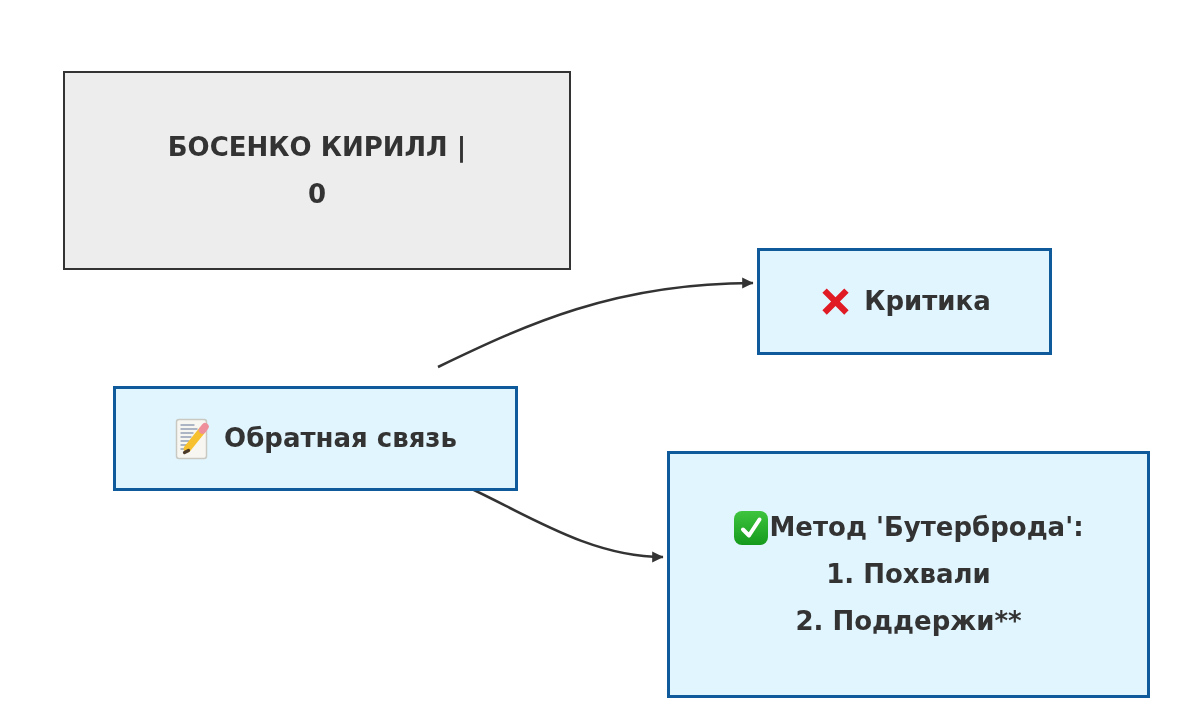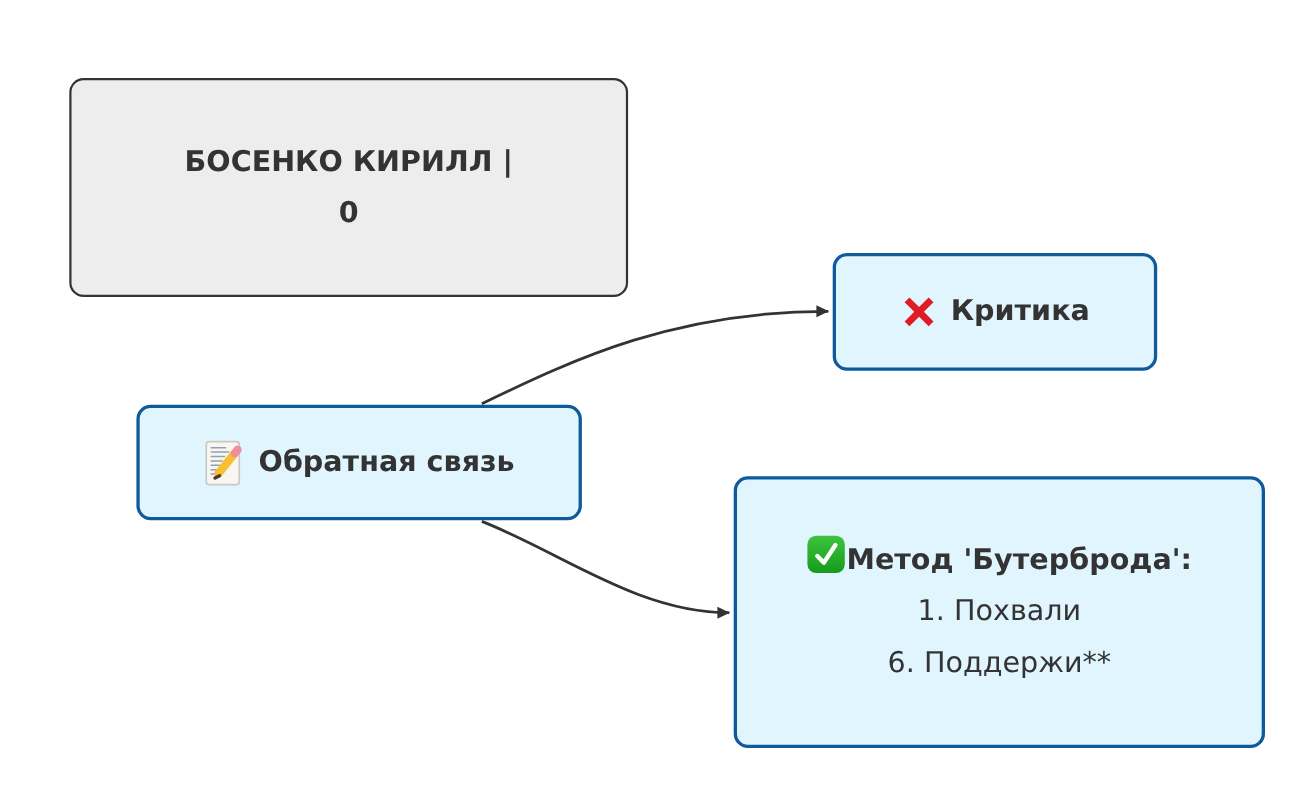--- a/index.html
+++ b/index.html
@@ -10,37 +10,38 @@
     font-family:"DejaVu Sans","Liberation Sans",sans-serif;
     color:var(--text,#333);
     overflow:hidden;
   }
   .edges{position:absolute;left:0;top:0;width:1191px;height:720px;pointer-events:none;}
   .edge{fill:none;stroke:var(--edge,#333);stroke-width:2.5px;}
   .node{
     position:absolute;box-sizing:border-box;
     display:flex;align-items:center;justify-content:center;
     text-align:center;
-    font-size:26px;font-weight:700;line-height:47px;border-radius:13px;
+    font-size:26px;font-weight:700;line-height:47px;
   }
   .node-blue{
     background:var(--node-fill,#e1f5fe);
     border:3px solid var(--node-border,#0f5a9b);
+    margin-top:18px;
   }
   .node-profile{
     left:63px;top:71px;width:508px;height:199px;
     background:var(--profile-fill,#ededed);
     border:2px solid var(--profile-border,#333);
     flex-direction:column;
   }
-  .node-feedback{left:124px;top:368px;width:405px;height:105px;gap:12px;}
+  .node-feedback{left:113px;top:368px;width:405px;height:105px;gap:12px;}
   .node-critique{left:757px;top:230px;width:295px;height:107px;gap:11px;}
   .node-method{left:667px;top:433px;width:483px;height:247px;flex-direction:column;}
-  .title-row{display:flex;align-items:flex-start;justify-content:center;}
-  .method-item{font-weight:400;}
+  .title-row{display:flex;align-items:center;justify-content:center;}
+  .method-item{font-weight:700;}
   .icon{display:inline-flex;align-items:center;justify-content:center;flex:0 0 auto;}
   .profile-line{white-space:nowrap;}
 </style>
 </head>
 <body>
 
 <div class="canvas">
 
   <svg class="edges" width="1191" height="720" viewBox="0 0 1191 720">
     <defs>
@@ -99,16 +100,16 @@
               <stop offset="1" stop-color="#169a1d"></stop>
             </linearGradient>
           </defs>
           <rect x="1" y="1" width="34" height="34" rx="8" fill="url(#greenGrad)"></rect>
           <path d="M10 19.5 L16 25.5 L26.5 9.5" fill="none" stroke="#fff" stroke-width="4" stroke-linecap="round" stroke-linejoin="round"></path>
         </svg>
       </span>
       <span>Метод 'Бутерброда':</span>
     </div>
     <div class="method-item">1. Похвали</div>
-    <div class="method-item">6. Поддержи**</div>
+    <div class="method-item">2. Поддержи**</div>
   </div>
 
 </div>
 
 </body></html>

